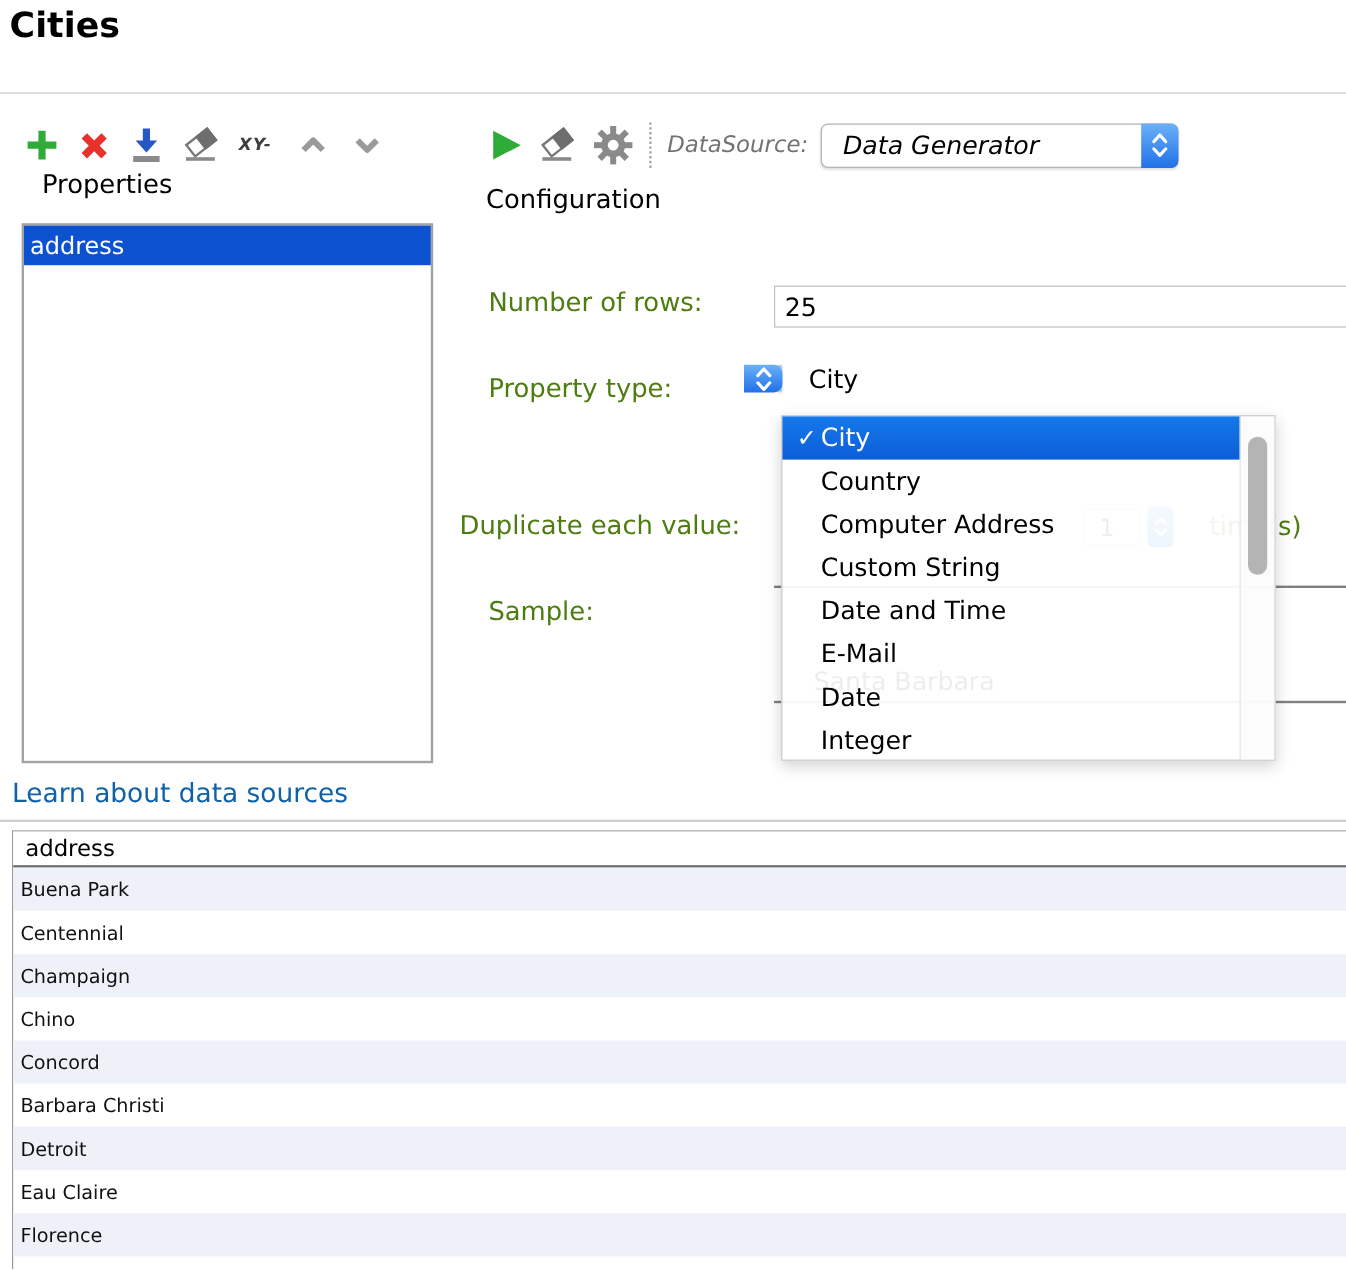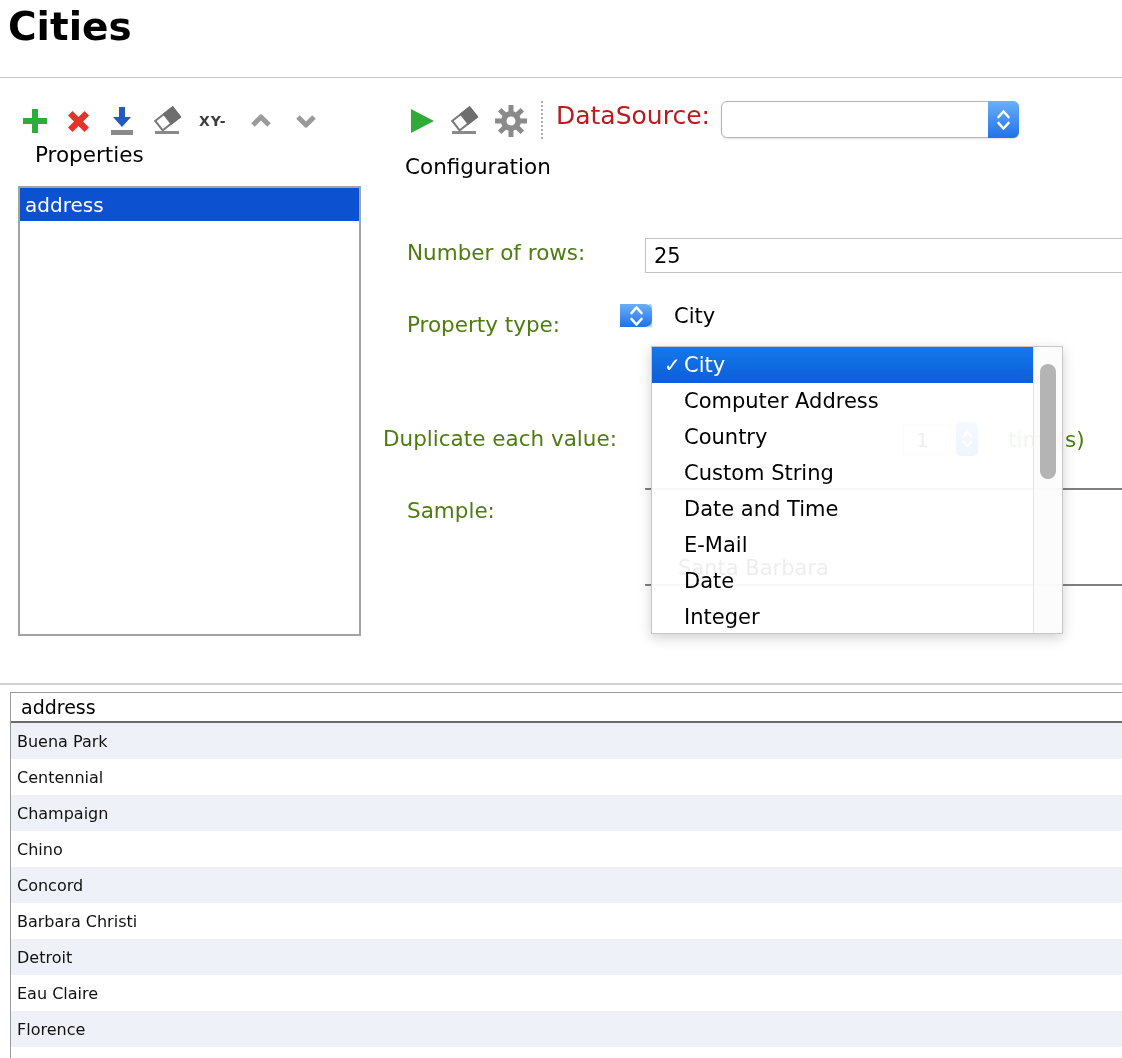--- a/index.html
+++ b/index.html
@@ -2,31 +2,31 @@
 <html style="--selection-blue: #0b51d0; --menu-highlight-top: #1478ea; --menu-highlight-bottom: #0c5ed9; --stepper-top: #6ab0f8; --stepper-bottom: #2171e9; --link-blue: #1062a8; --row-stripe: #eef1f7; --icon-green: #2fac37; --icon-red: #e8312a; --icon-blue: #2458c5; --icon-gray: #8a8a8a;"><head>
 <meta charset="utf-8">
 <style>
   * { margin:0; padding:0; box-sizing:border-box; }
   html,body { background:#fff; }
   body { font-family:"DejaVu Sans","Liberation Sans",sans-serif; color:#111; }
   #screen { position:relative; width:1122px; height:1058px; background:#fff; overflow:hidden; }
   .abs { position:absolute; }
 
   
-  .page-title { left:8px; top:4px; font-size:39px; font-weight:600; color:#000; }
+  .page-title { left:8px; top:4px; font-size:29px; font-weight:600; color:#000; }
   .divider-top { left:0; top:77px; width:1122px; height:1px; background:#c9c9c9; }
 
   
-  .toolbar { display:flex; height:40px; }
+  .toolbar { display:flex; align-items:center; height:40px;font-style:italic; }
   .tb-left { left:20px; top:101px; gap:13px; }
   .tb-right { left:408px; top:101px; gap:11px; }
   .tool-btn { display:flex; align-items:center; justify-content:center; cursor:default; }
   .xy-label { font-size:14px; font-weight:bold; color:#3d3d3d; letter-spacing:1px; }
   .tb-sep { height:38px; border-left:2px dotted #a8a8a8; margin:0 2px 0 2px; }
-  .ds-label { font-size:25px; color:#b91c1c; }
+  .ds-label { font-size:19px; color:#737373; }
 
   
   .popup { position:relative; background:#fff; height:37px; border:1px solid #b5b5b5; border-radius:6px; box-shadow:0 1px 2px rgba(0,0,0,0.12); }
   .popup .popup-text { position:absolute; left:17px; top:0; bottom:0; display:flex; align-items:center; font-size:21px; color:#000; }
   .popup .stepper { position:absolute; right:-1px; top:-1px; bottom:-1px; width:31px;
       background:linear-gradient(var(--stepper-top,#6ab0f8),var(--stepper-bottom,#2171e9));
       border-radius:0 6px 6px 0; display:flex; align-items:center; justify-content:center; }
   .popup-datasource { width:298px; }
   .popup-proptype { left:648px; top:306px; width:415px; height:40px; border:2px solid #aacdf2; border-radius:7px; }
   .popup-proptype .popup-text { left:24px; }
@@ -160,20 +160,21 @@
             <rect x="14.5" y="1" width="5" height="8" transform="rotate(270 17 17)"></rect>
             <rect x="14.5" y="1" width="5" height="8" transform="rotate(315 17 17)"></rect>
           </g>
         </g>
         <circle cx="17" cy="17" r="4.5" fill="#fff"></circle>
       </svg>
     </span>
     <span class="tb-sep"></span>
     <span class="ds-label">DataSource:</span>
     <span class="popup popup-datasource">
+      <span class="popup-text">Data Generator</span>
       <span class="stepper">
         <svg width="17" height="26" viewBox="0 0 17 26">
           <path d="M3.5 10 L8.5 4.5 L13.5 10" stroke="#fff" stroke-width="2.6" fill="none" stroke-linecap="round" stroke-linejoin="round"></path>
           <path d="M3.5 16 L8.5 21.5 L13.5 16" stroke="#fff" stroke-width="2.6" fill="none" stroke-linecap="round" stroke-linejoin="round"></path>
         </svg>
       </span>
     </span>
   </div>
 
   
@@ -219,25 +220,25 @@
 
   
   <div class="abs menu">
     <div class="menu-items">
         <div class="menu-item highlighted">
           <span class="check">✓</span>
           <span>City</span>
         </div>
         <div class="menu-item">
           <span class="check"></span>
+          <span>Country</span>
+        </div>
+        <div class="menu-item">
+          <span class="check"></span>
           <span>Computer Address</span>
-        </div>
-        <div class="menu-item">
-          <span class="check"></span>
-          <span>Country</span>
         </div>
         <div class="menu-item">
           <span class="check"></span>
           <span>Custom String</span>
         </div>
         <div class="menu-item">
           <span class="check"></span>
           <span>Date and Time</span>
         </div>
         <div class="menu-item">
@@ -252,20 +253,21 @@
           <span class="check"></span>
           <span>Integer</span>
         </div>
       </div>
     <div class="menu-scrollbar">
       <div class="menu-thumb"></div>
     </div>
   </div>
 
   
+  <div class="abs learn-link">Learn about data sources</div>
   <div class="abs divider-mid"></div>
 
   <div class="abs results-table">
     <div class="table-header">
       <span class="col">address</span>
     </div>
     <div>
         <div class="table-row stripe">
           <div class="table-cell">Buena Park</div>
         </div>

